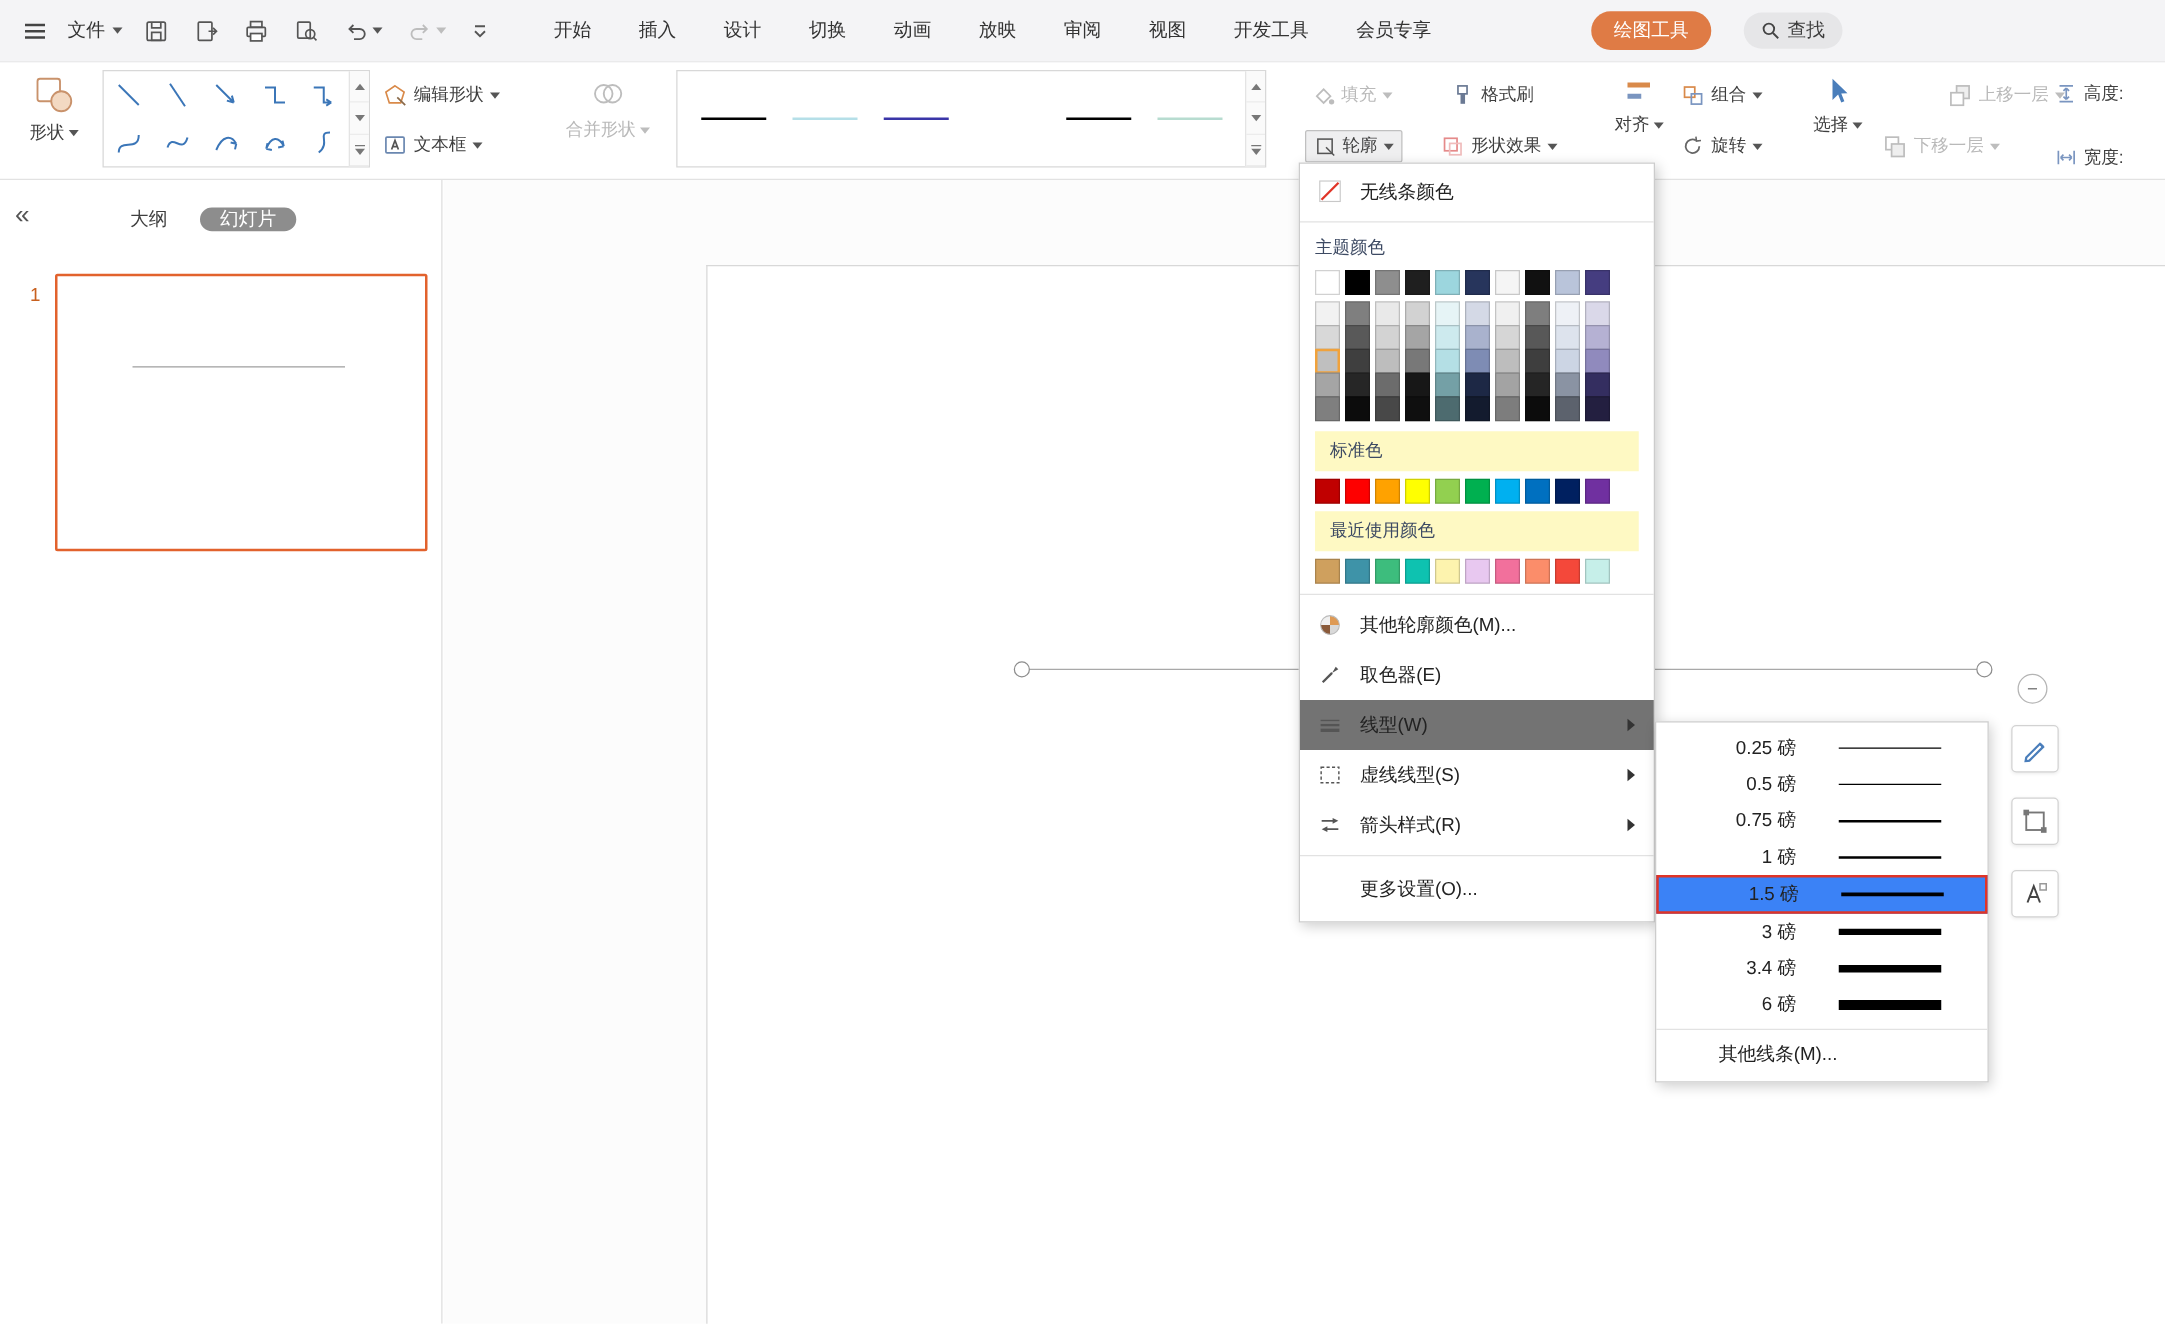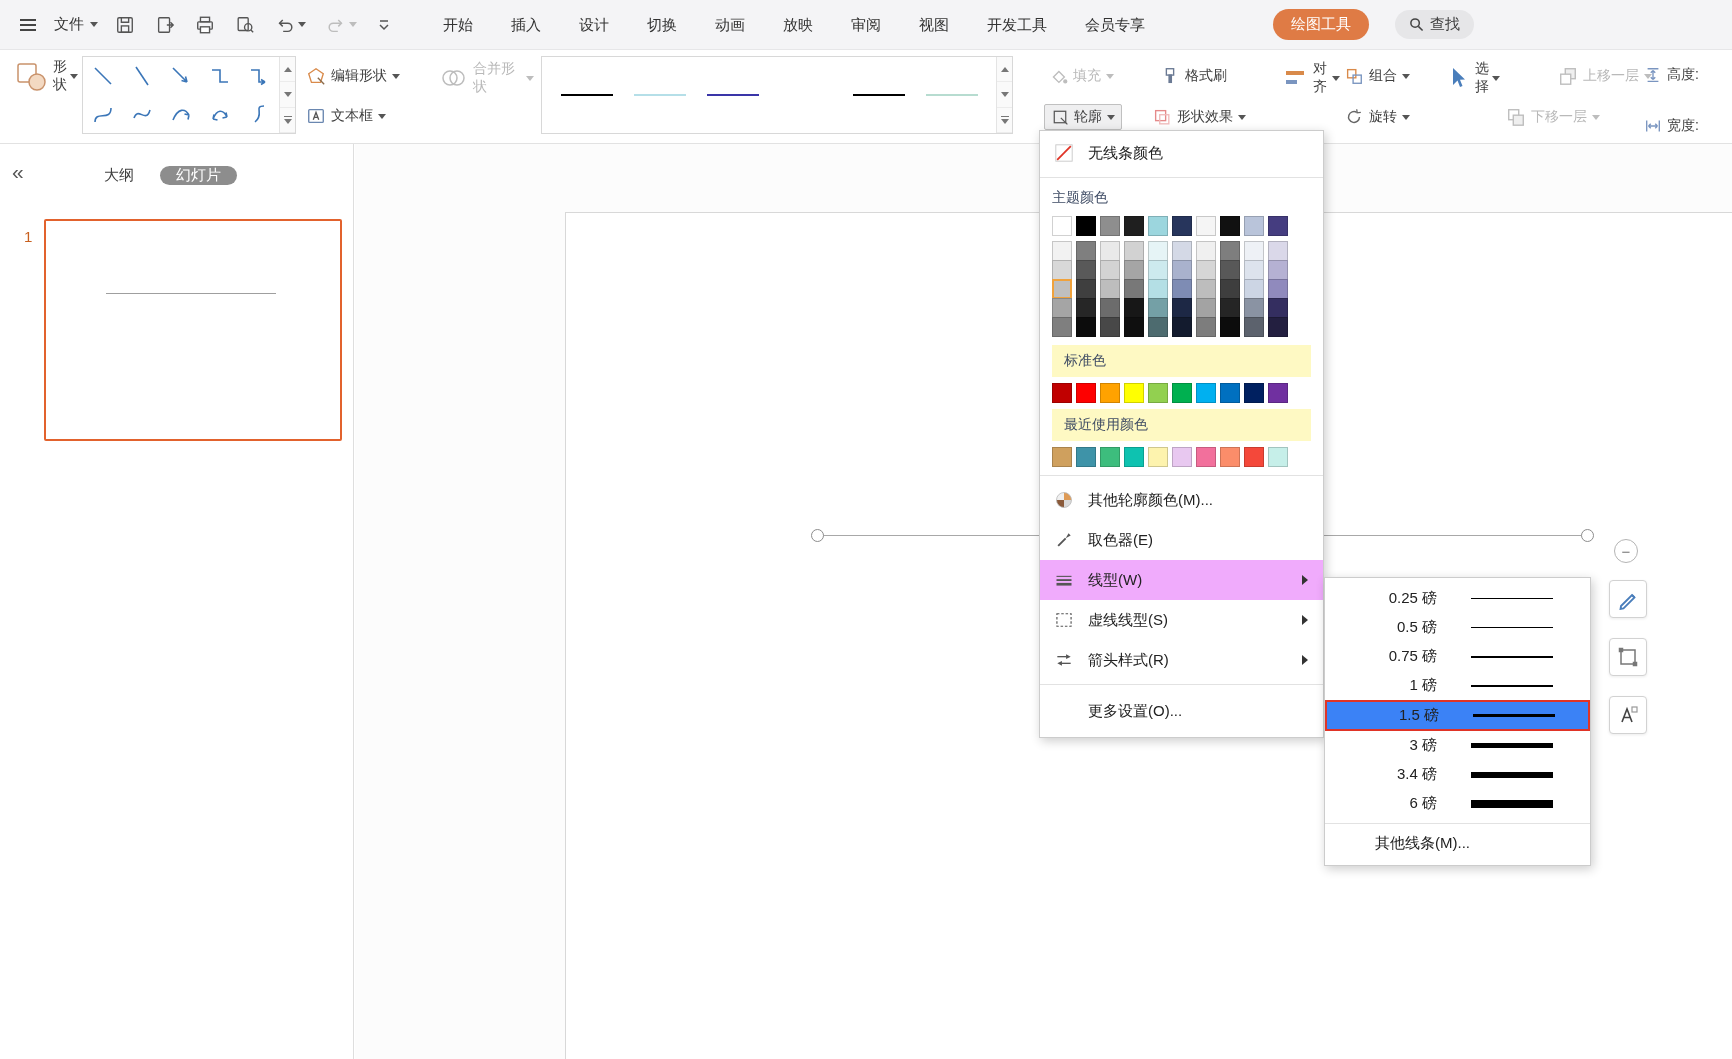--- a/index.html
+++ b/index.html
@@ -20,21 +20,21 @@
   .file-btn { display:flex; align-items:center; gap:6px; font-size:15px; color:#333; }
   .menu-tabs { display:flex; margin-left:30px; }
   .menu-tab { padding:0 19px; font-size:15px; color:#333; line-height:49px; }
   .tb-right { margin-left:auto; display:flex; align-items:center; gap:26px; padding-right:258px; }
   .draw-pill { background:#df7b45; color:#fff; font-size:15px; padding:6px 18px; border-radius:16px; }
   .search-pill { background:#e6e6e8; color:#3c3c3c; font-size:15px; padding:5px 14px; border-radius:15px;
                  display:flex; align-items:center; gap:6px; }
 
   
   .ribbon { position:absolute; top:50px; left:0; right:0; height:94px; background:#fff; border-bottom:1px solid #e2e2e2; }
-  .stack { position:absolute; display:flex; flex-direction:row; align-items:center; gap:5px; }
+  .stack { position:absolute; display:flex; flex-direction:column; align-items:center; gap:5px; }
   .stack .lab { display:flex; align-items:center; gap:3px; font-size:14px; color:#3f3f3f; }
   .rbtn { position:absolute; display:flex; align-items:center; gap:5px; font-size:14px; color:#3f3f3f; }
   .rbtn.dis, .stack.dis .lab { color:#b9b9b9; }
   .pressed { border:1px solid #c0c0c0; background:#efeff0; border-radius:2px; padding:3px 6px; }
 
   .shape-gallery { position:absolute; left:82px; top:6px; width:214px; height:78px;
                    border:1px solid #d8d8d8; background:#fff; display:flex; }
   .sg-grid { flex:1; display:grid; grid-template-columns:repeat(5,1fr); grid-template-rows:1fr 1fr; }
   .sg-cell { display:flex; align-items:center; justify-content:center; color:#3b76b8; }
   .gstrip { width:16px; border-left:1px solid #e4e4e4; display:flex; flex-direction:column; background:#fafafa; }
@@ -71,21 +71,21 @@
                background:#fff; border:1px solid #b4b4b4; color:#777; font-size:15px;
                display:flex; align-items:center; justify-content:center; }
   .float-btn { position:absolute; left:1254px; width:38px; height:38px; background:#fff; border:1px solid #d2d2d2;
                border-radius:4px; display:flex; align-items:center; justify-content:center; box-shadow:0 1px 3px rgba(0,0,0,.08); }
 
   
   .outline-menu { position:absolute; left:1039px; top:130px; width:285px; background:#fff;
                   border:1px solid #cccccc; box-shadow:2px 3px 10px rgba(0,0,0,.2); z-index:50; padding:2px 0 4px; }
   .mi { display:flex; align-items:center; height:40px; padding:0 10px 0 12px; font-size:15px; color:#222; }
   .mi .mic { width:24px; margin-right:12px; display:flex; justify-content:center; }
-  .mi.hl { background:#f0abfc; }
+  .mi.hl { background:#737373; }
   .mi.noicon { padding-left:48px; height:44px; }
   .sub-arrow { margin-left:auto; width:0; height:0; border:5px solid transparent; border-left:6px solid #333; }
   .sec-label { font-size:14px; color:#3d4a63; padding:7px 12px 5px; }
   .sec-band { background:#fef9c3; font-size:14px; color:#3d4a63; padding:7px 12px; margin:2px 12px; }
   .swatch-row { display:flex; gap:4px; padding:4px 12px; }
   .sw { width:20px; height:20px; border:1px solid rgba(0,0,0,.18); }
   .shade-grid { display:flex; gap:4px; padding:2px 12px 6px; }
   .sw-col { display:flex; flex-direction:column; }
   .sw.shade { margin-top:-1px; }
   .sw.sel { border:2px solid #f0a23c; }

